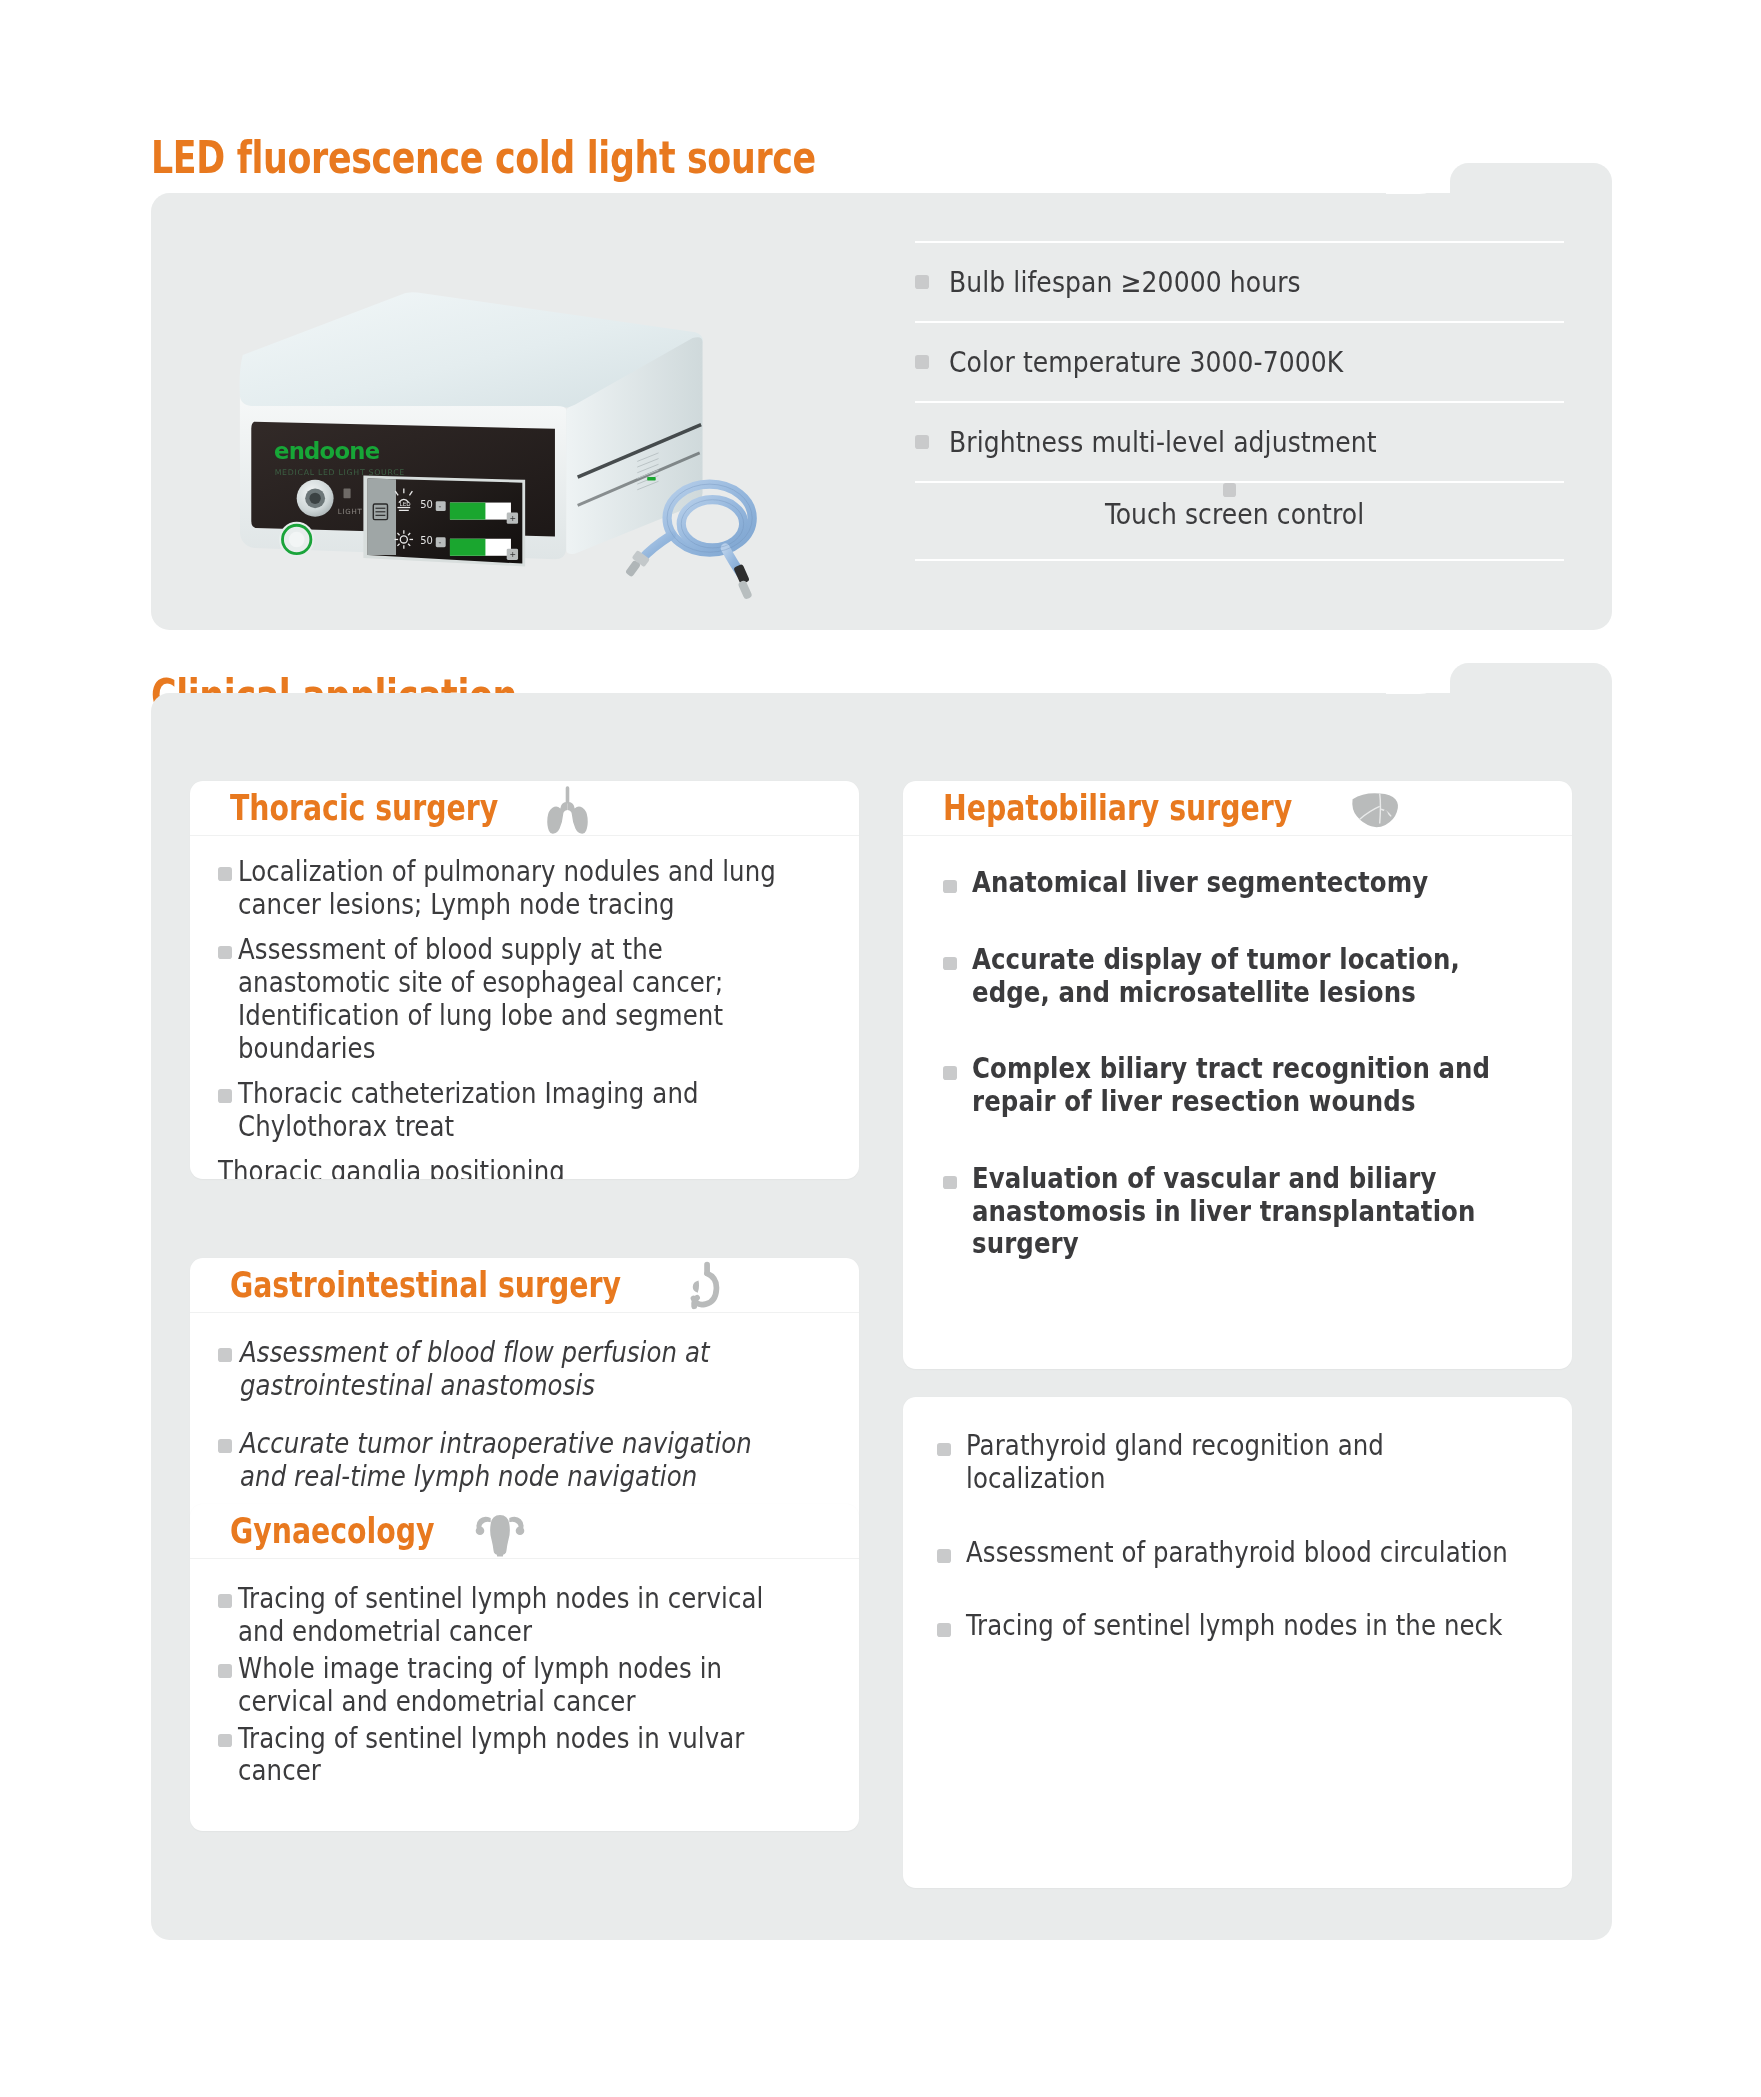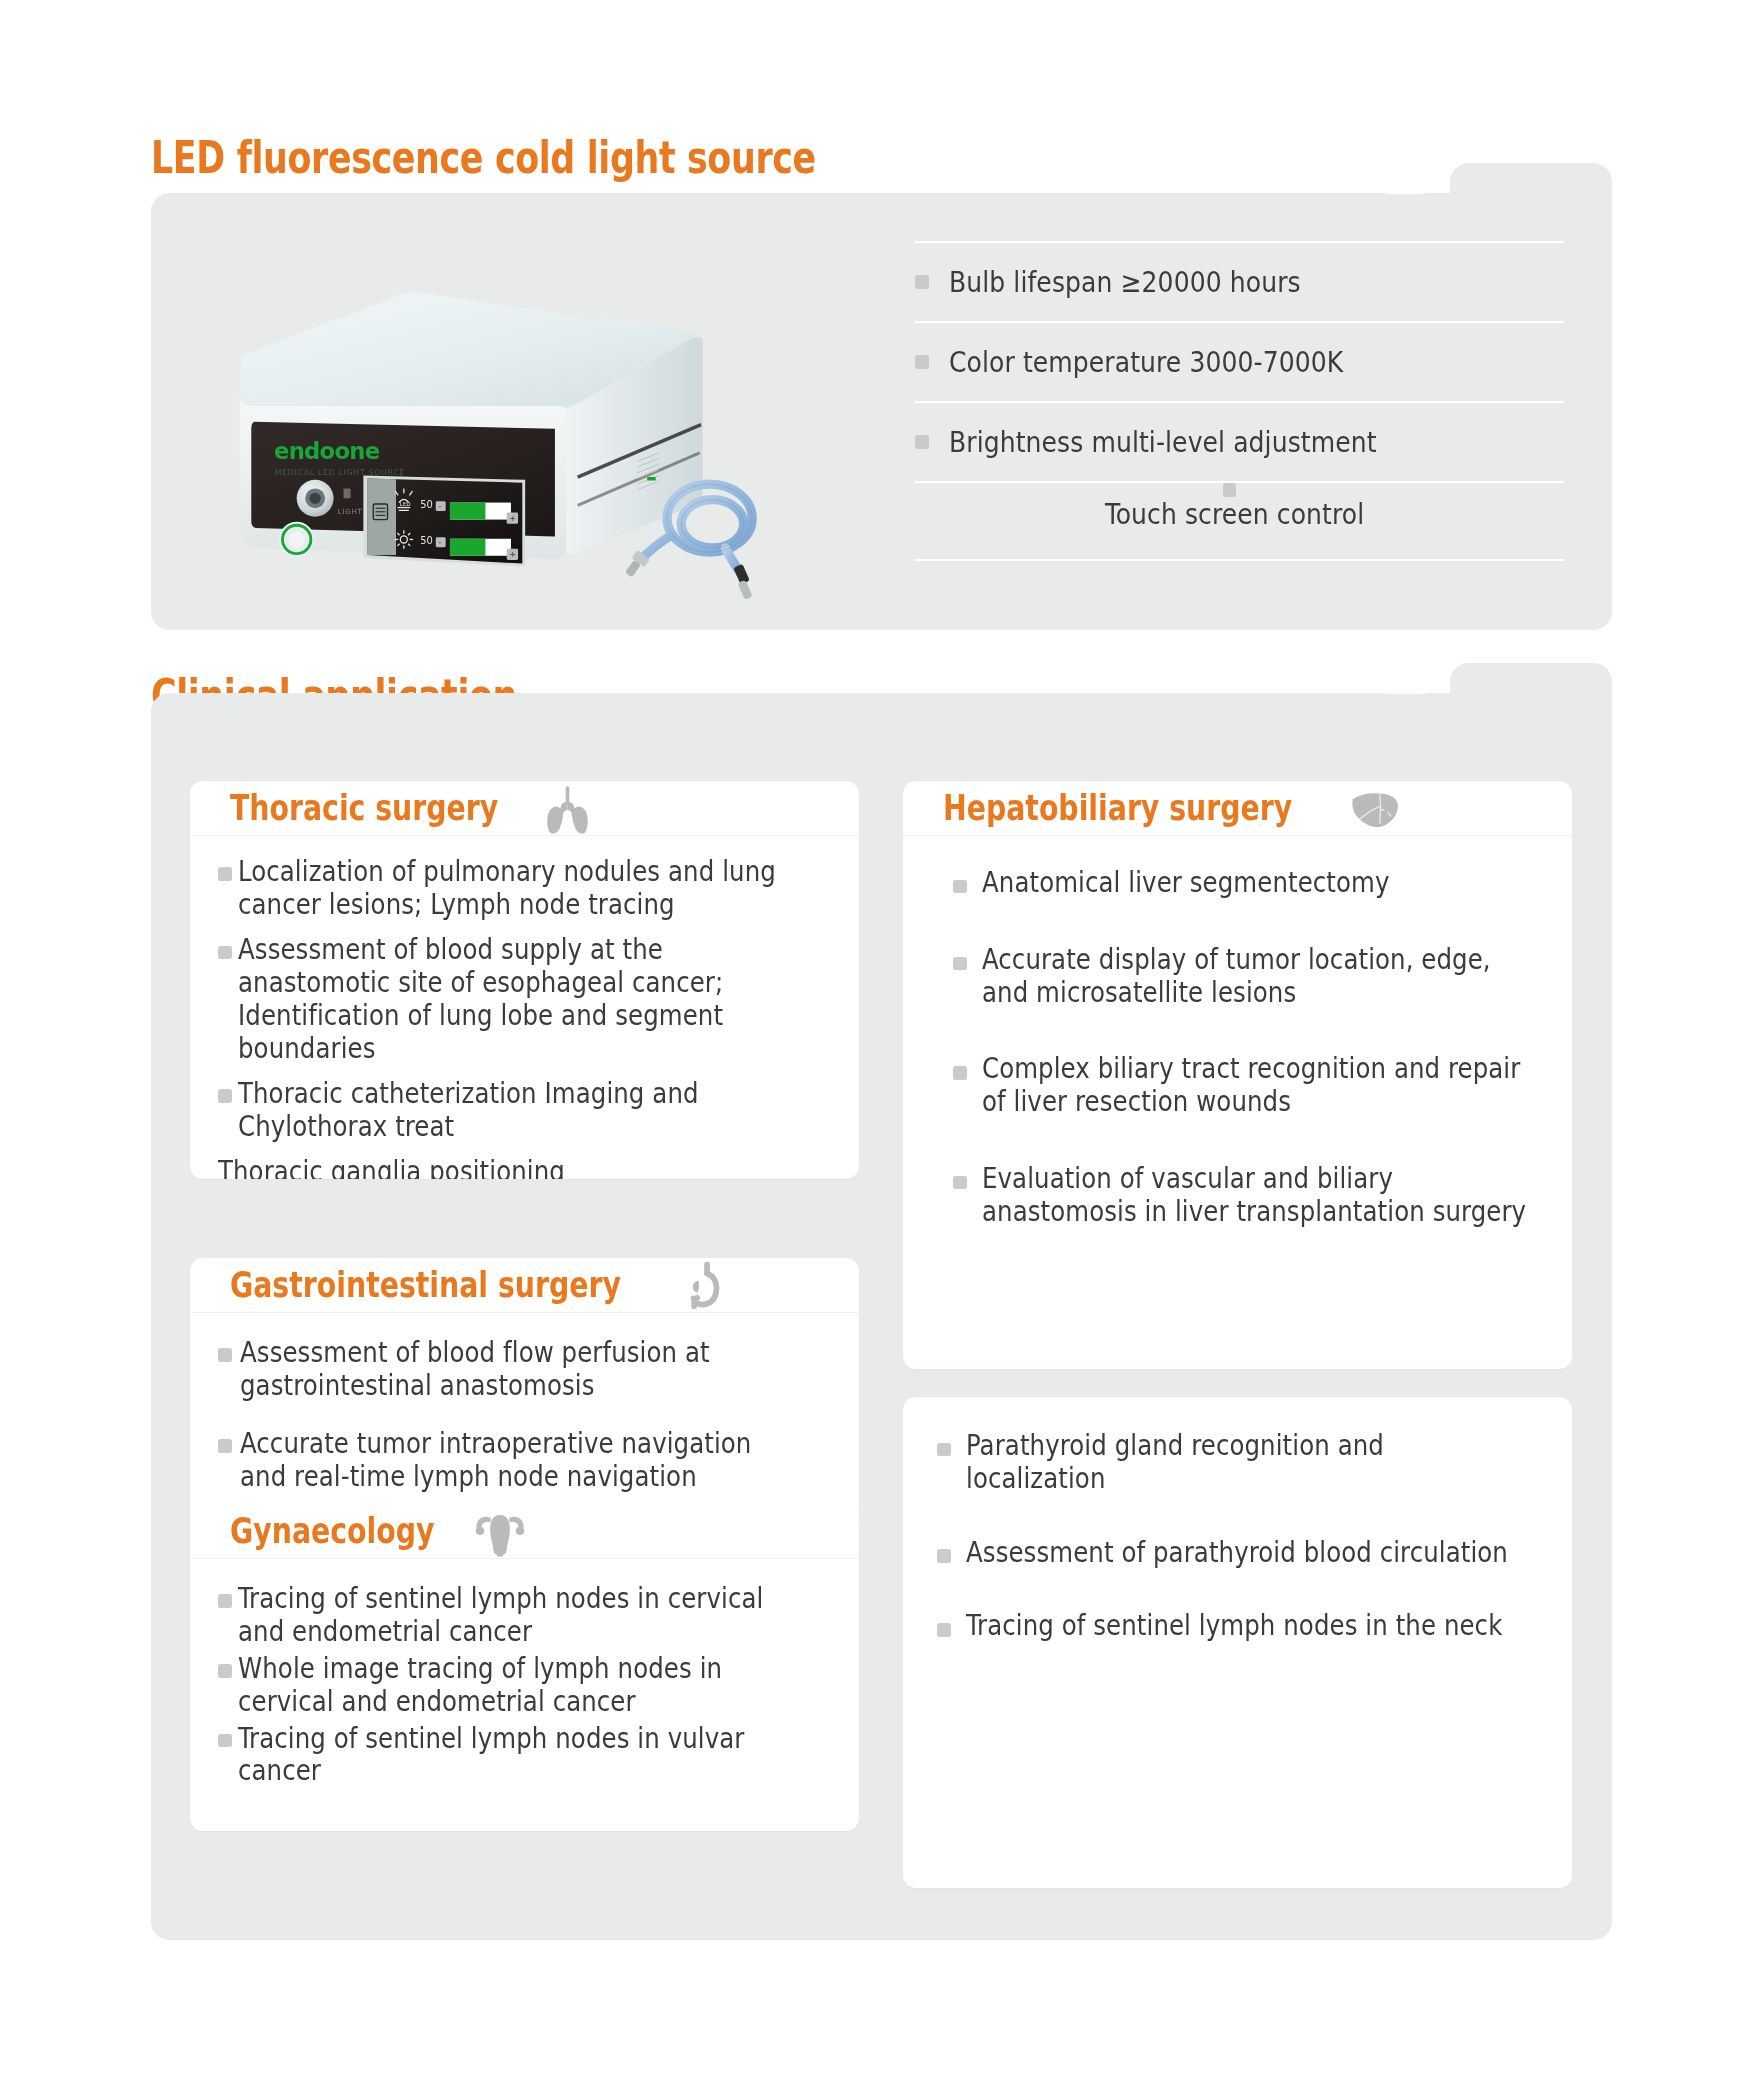--- a/index.html
+++ b/index.html
@@ -91,29 +91,29 @@
     font-size:28px;line-height:1.17;color:#3b3b3d;letter-spacing:0.1px;
     transform:scaleX(0.97);transform-origin:left top;
   }
 
   
   #card-thoracic{left:190px;top:781px;width:669px;height:398px;}
   #card-thoracic .card-body{padding-top:20px;}
   #card-thoracic .bullet{margin-bottom:12.8px;}
 
   #card-gastro{left:190px;top:1258px;width:669px;height:275px;}
-  #card-gastro .bullet{margin-bottom:25.6px;}
+  #card-gastro .bullet{margin-bottom:25.6px;font-style:italic;}
   #card-gastro .sq{margin-right:8.5px;}
 
   #card-gyn{left:190px;top:1504px;width:669px;height:327px;}
   #card-gyn .bullet{margin-bottom:4.3px;}
 
   
   #card-hepato{left:903px;top:781px;width:669px;height:588px;}
-  #card-hepato .card-body{padding-left:50px;padding-top:31px;}
+  #card-hepato .card-body{padding-left:40px;padding-top:31px;font-weight:bold;}
   #card-hepato .bullet{margin-bottom:44px;}
   #card-hepato .sq{margin-right:15.6px;margin-top:12.8px;}
 
   #card-thyroid{left:903px;top:1397px;width:669px;height:491px;}
   #card-thyroid .card-body{padding-left:34px;padding-top:33px;}
   #card-thyroid .bullet{margin-bottom:41px;}
   #card-thyroid .sq{margin-right:15.6px;margin-top:12.8px;}
 </style>
 </head>
 <body>

